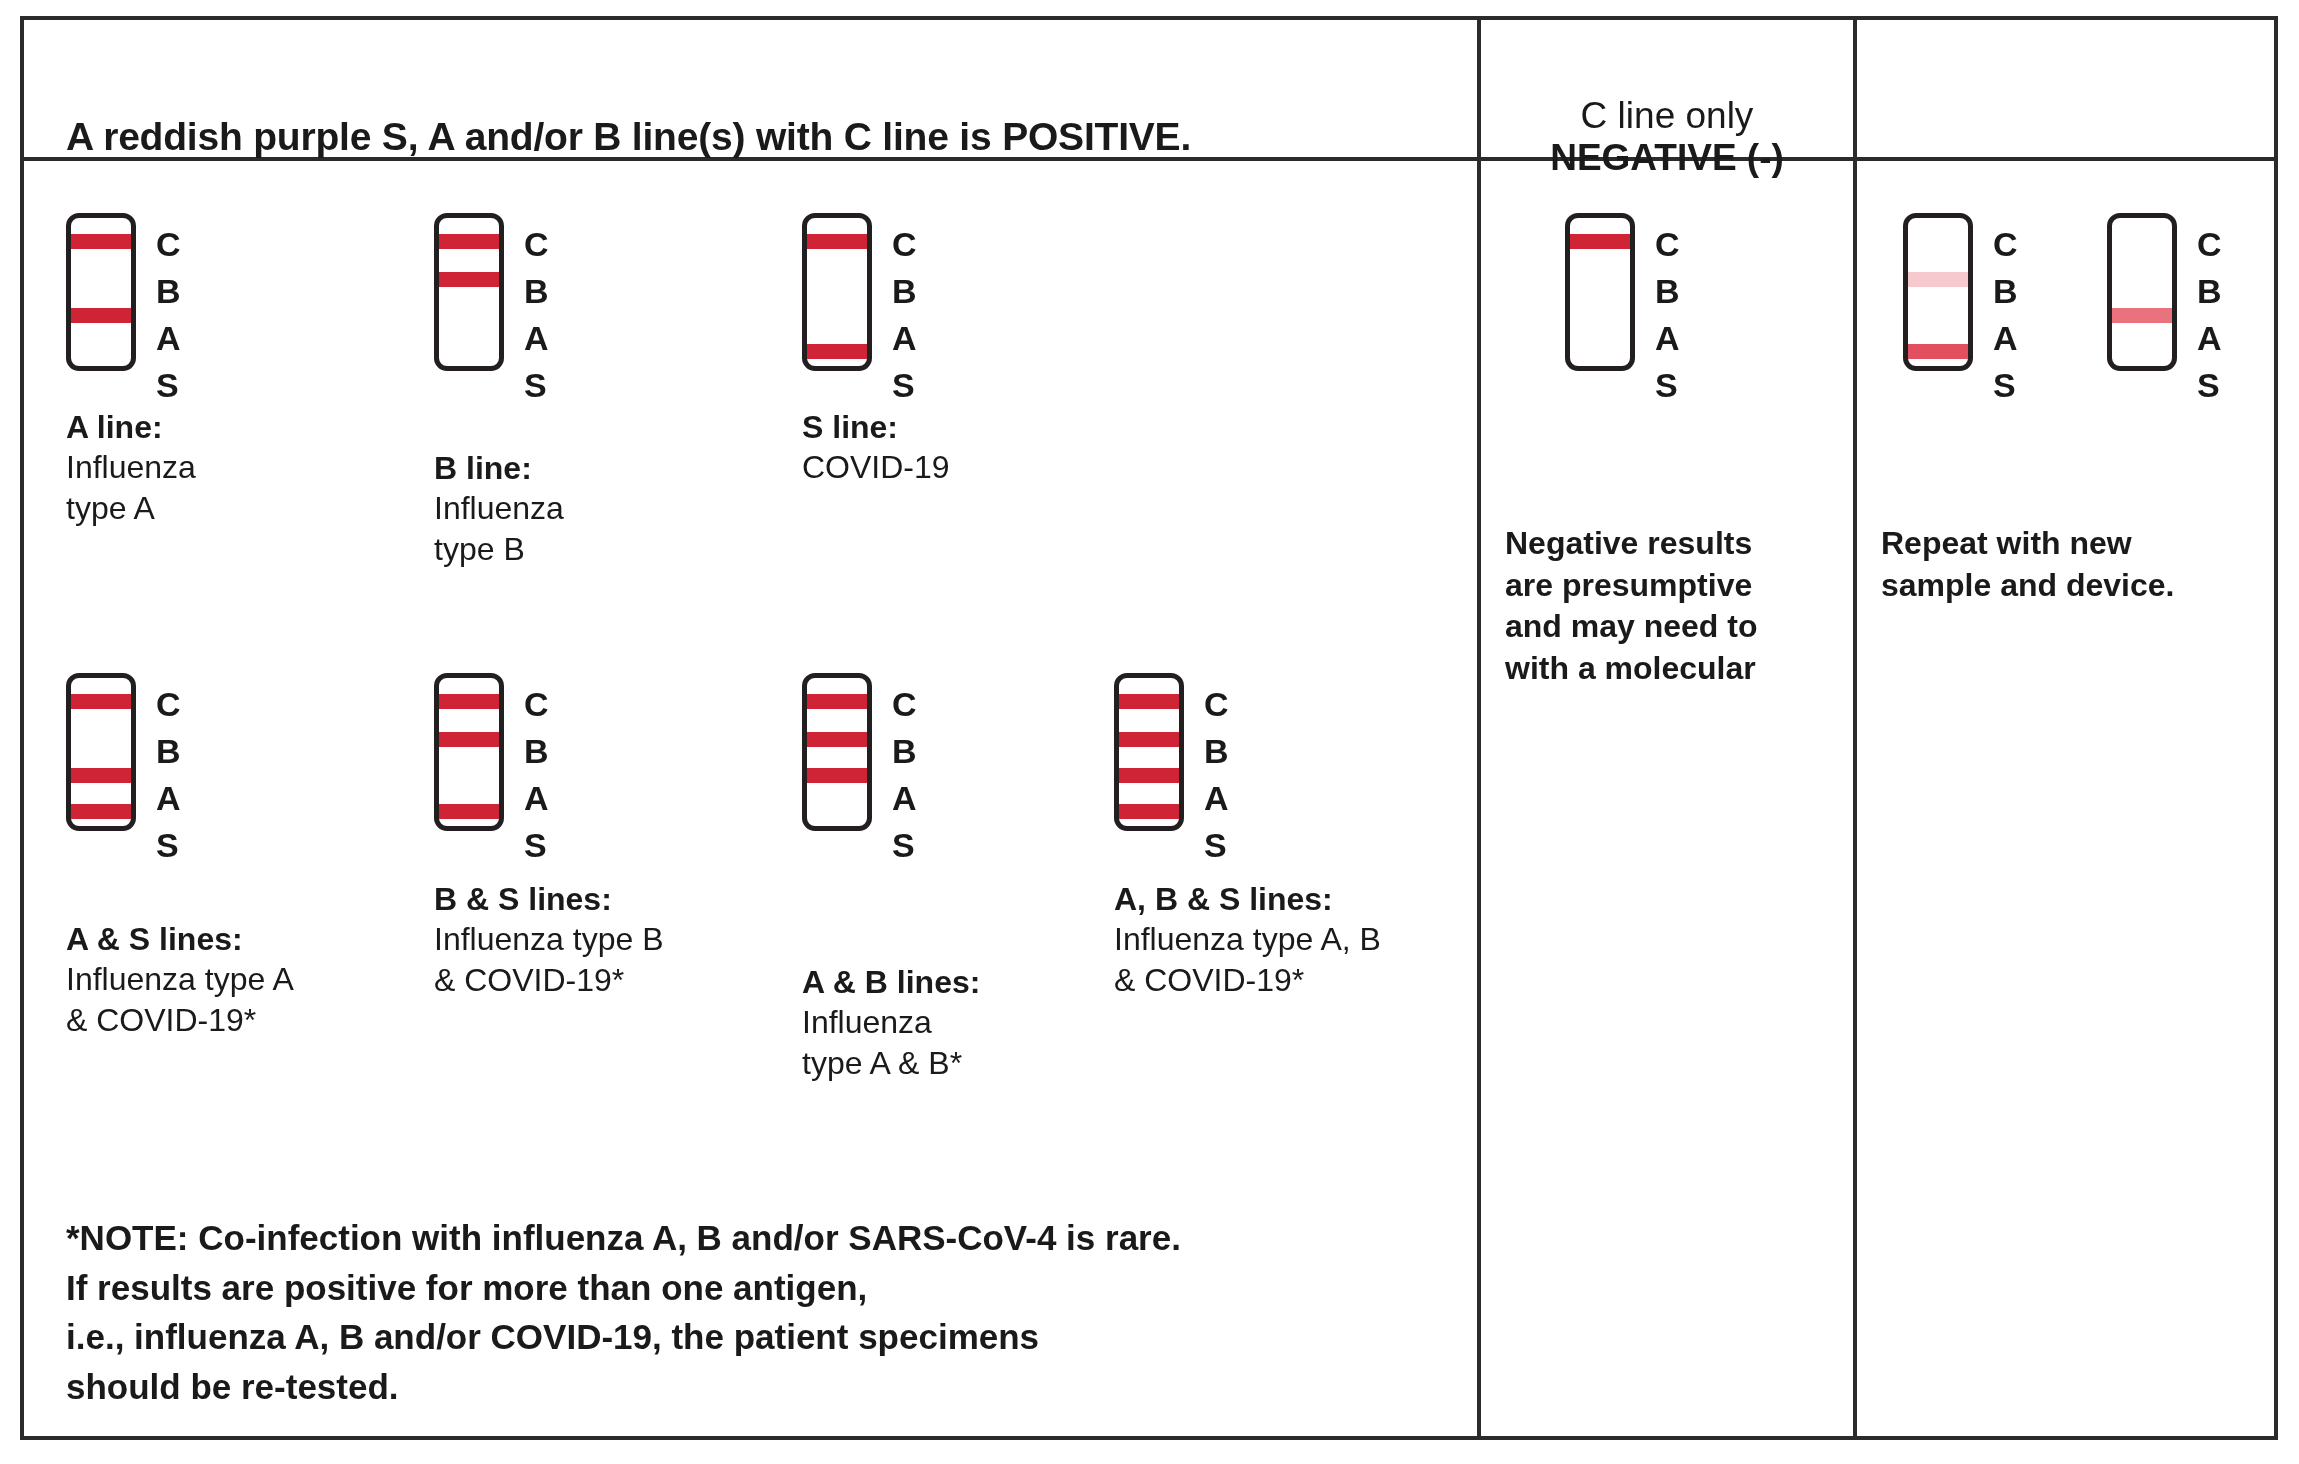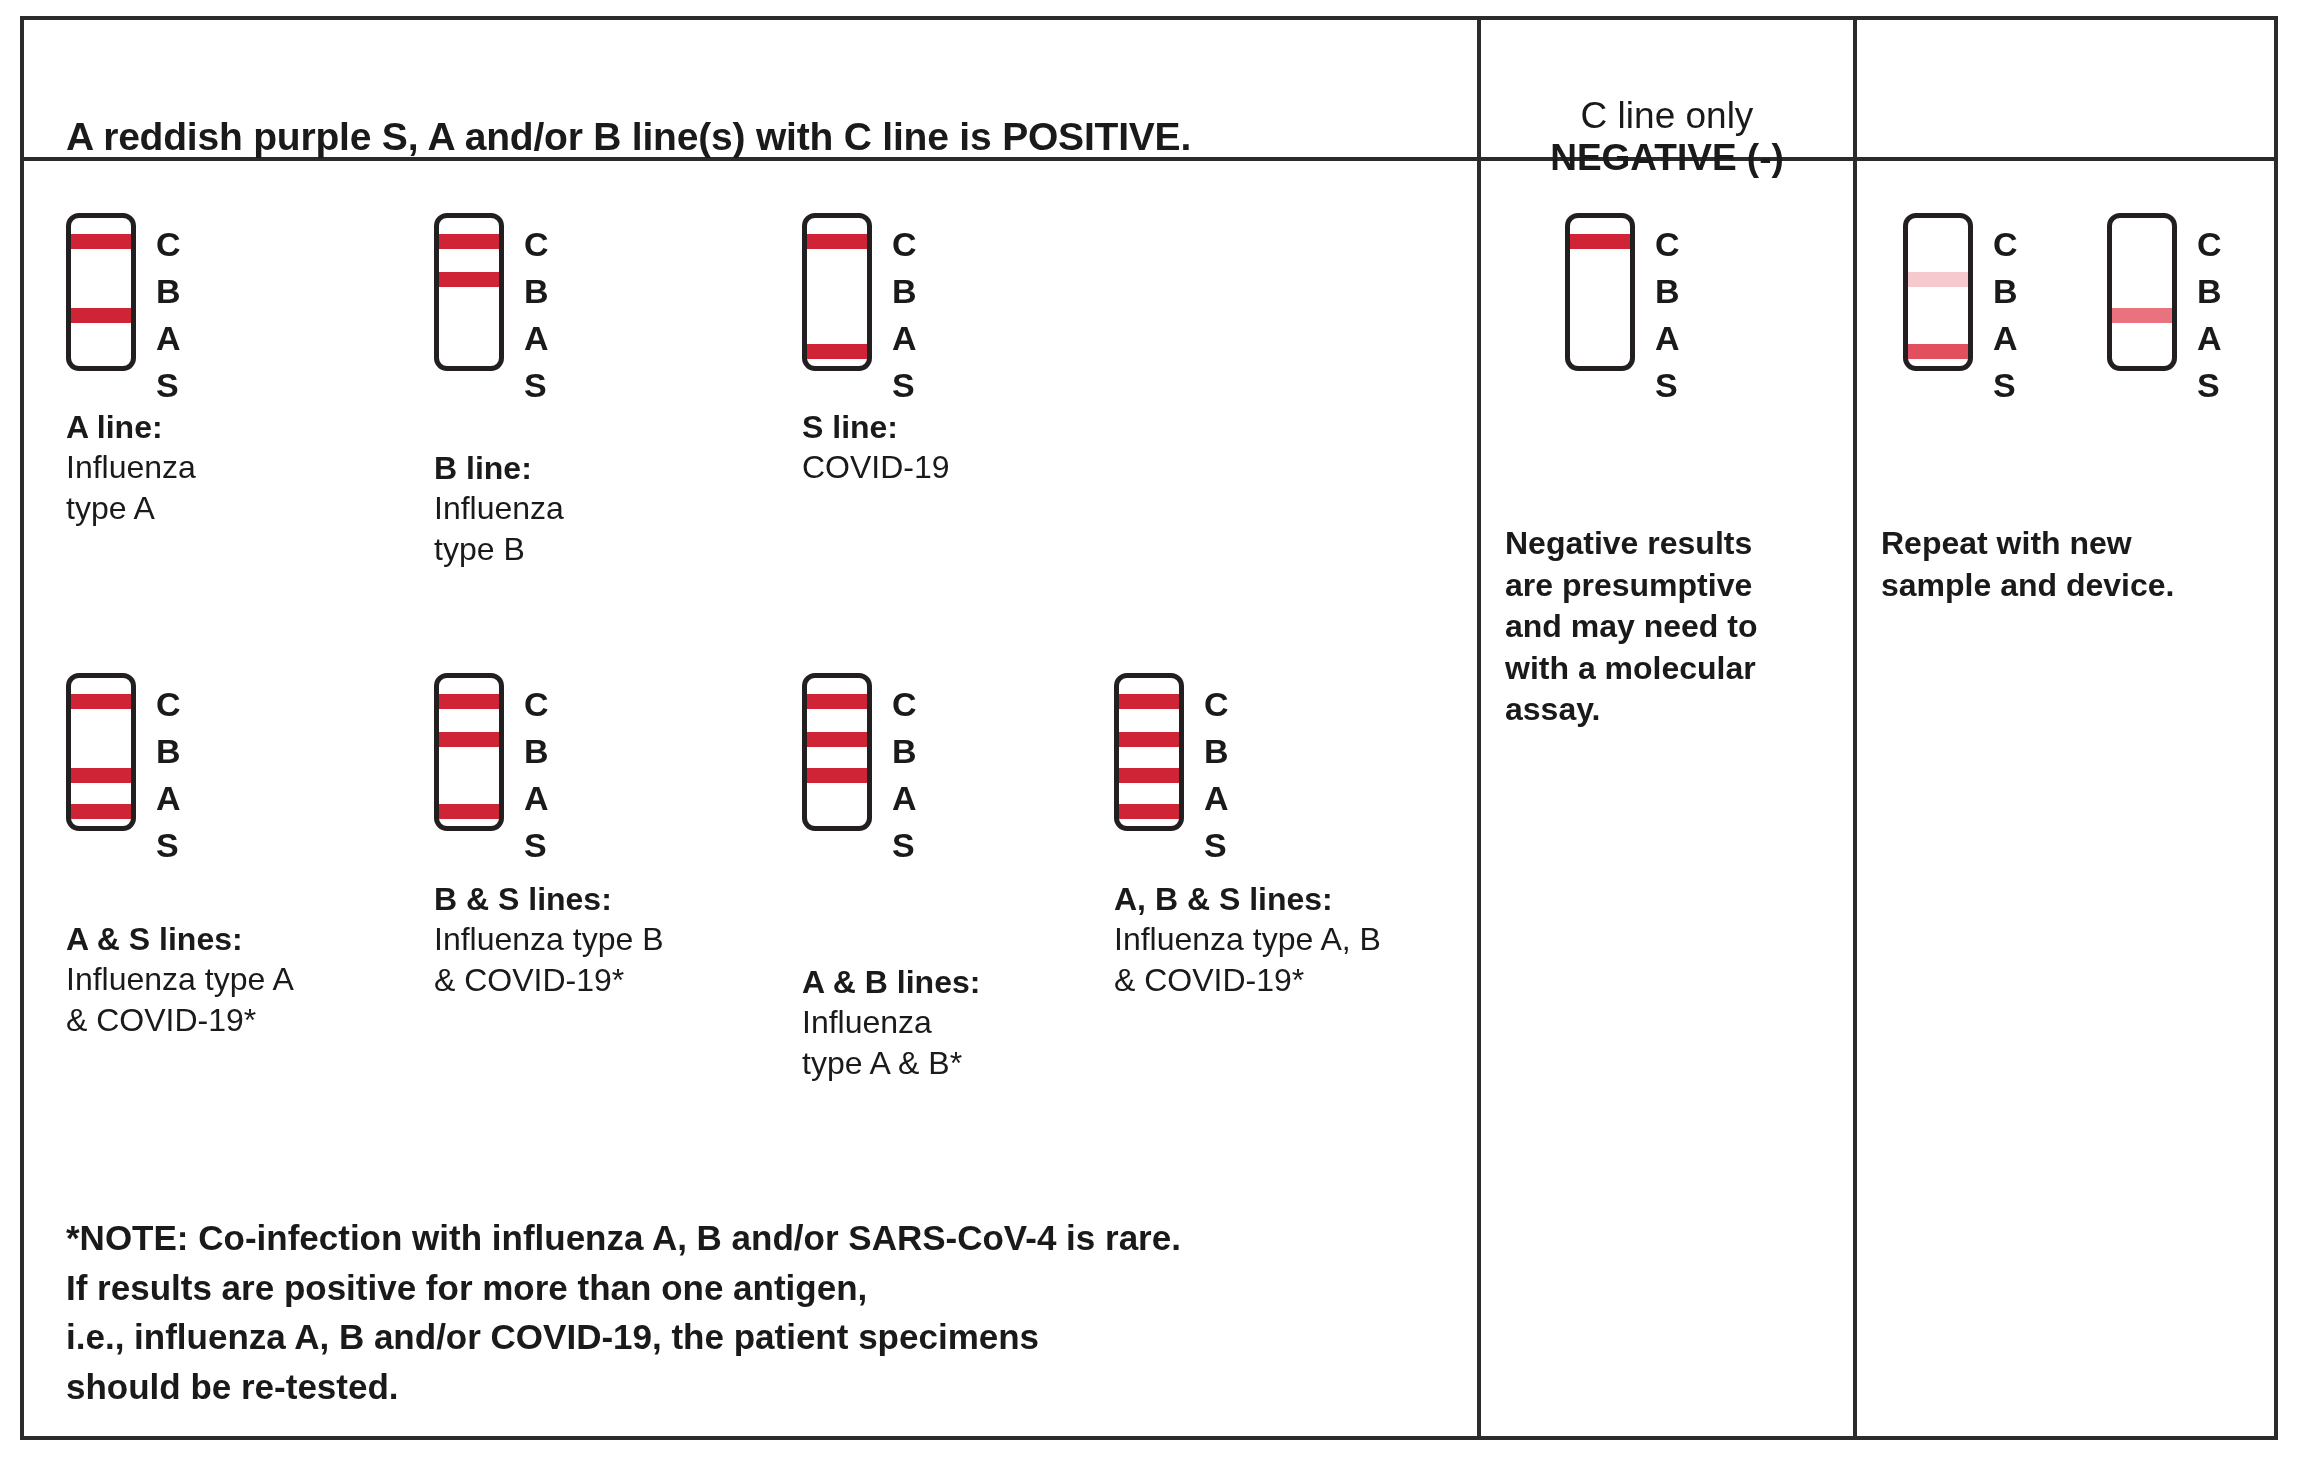--- a/index.html
+++ b/index.html
@@ -229,21 +229,20 @@
           <span class="l-B">B</span>
           <span class="l-A">A</span>
           <span class="l-S">S</span>
         </div>
       </div>
       <div class="sidep" style="left:24px;top:362px;width:330px;">
         <span>Negative results</span>
         <span>are presumptive</span>
         <span>and may need to</span>
         <span>with a molecular</span>
-        <span>assay.</span>
       </div>
     </div>
 
     <div class="body-right">
       <div class="strip-unit" style="left:46px;top:52px;">
         <div class="strip">
           <div class="band b-B faint"></div>
           <div class="band b-S mid2"></div>
         </div>
         <div class="labels">

